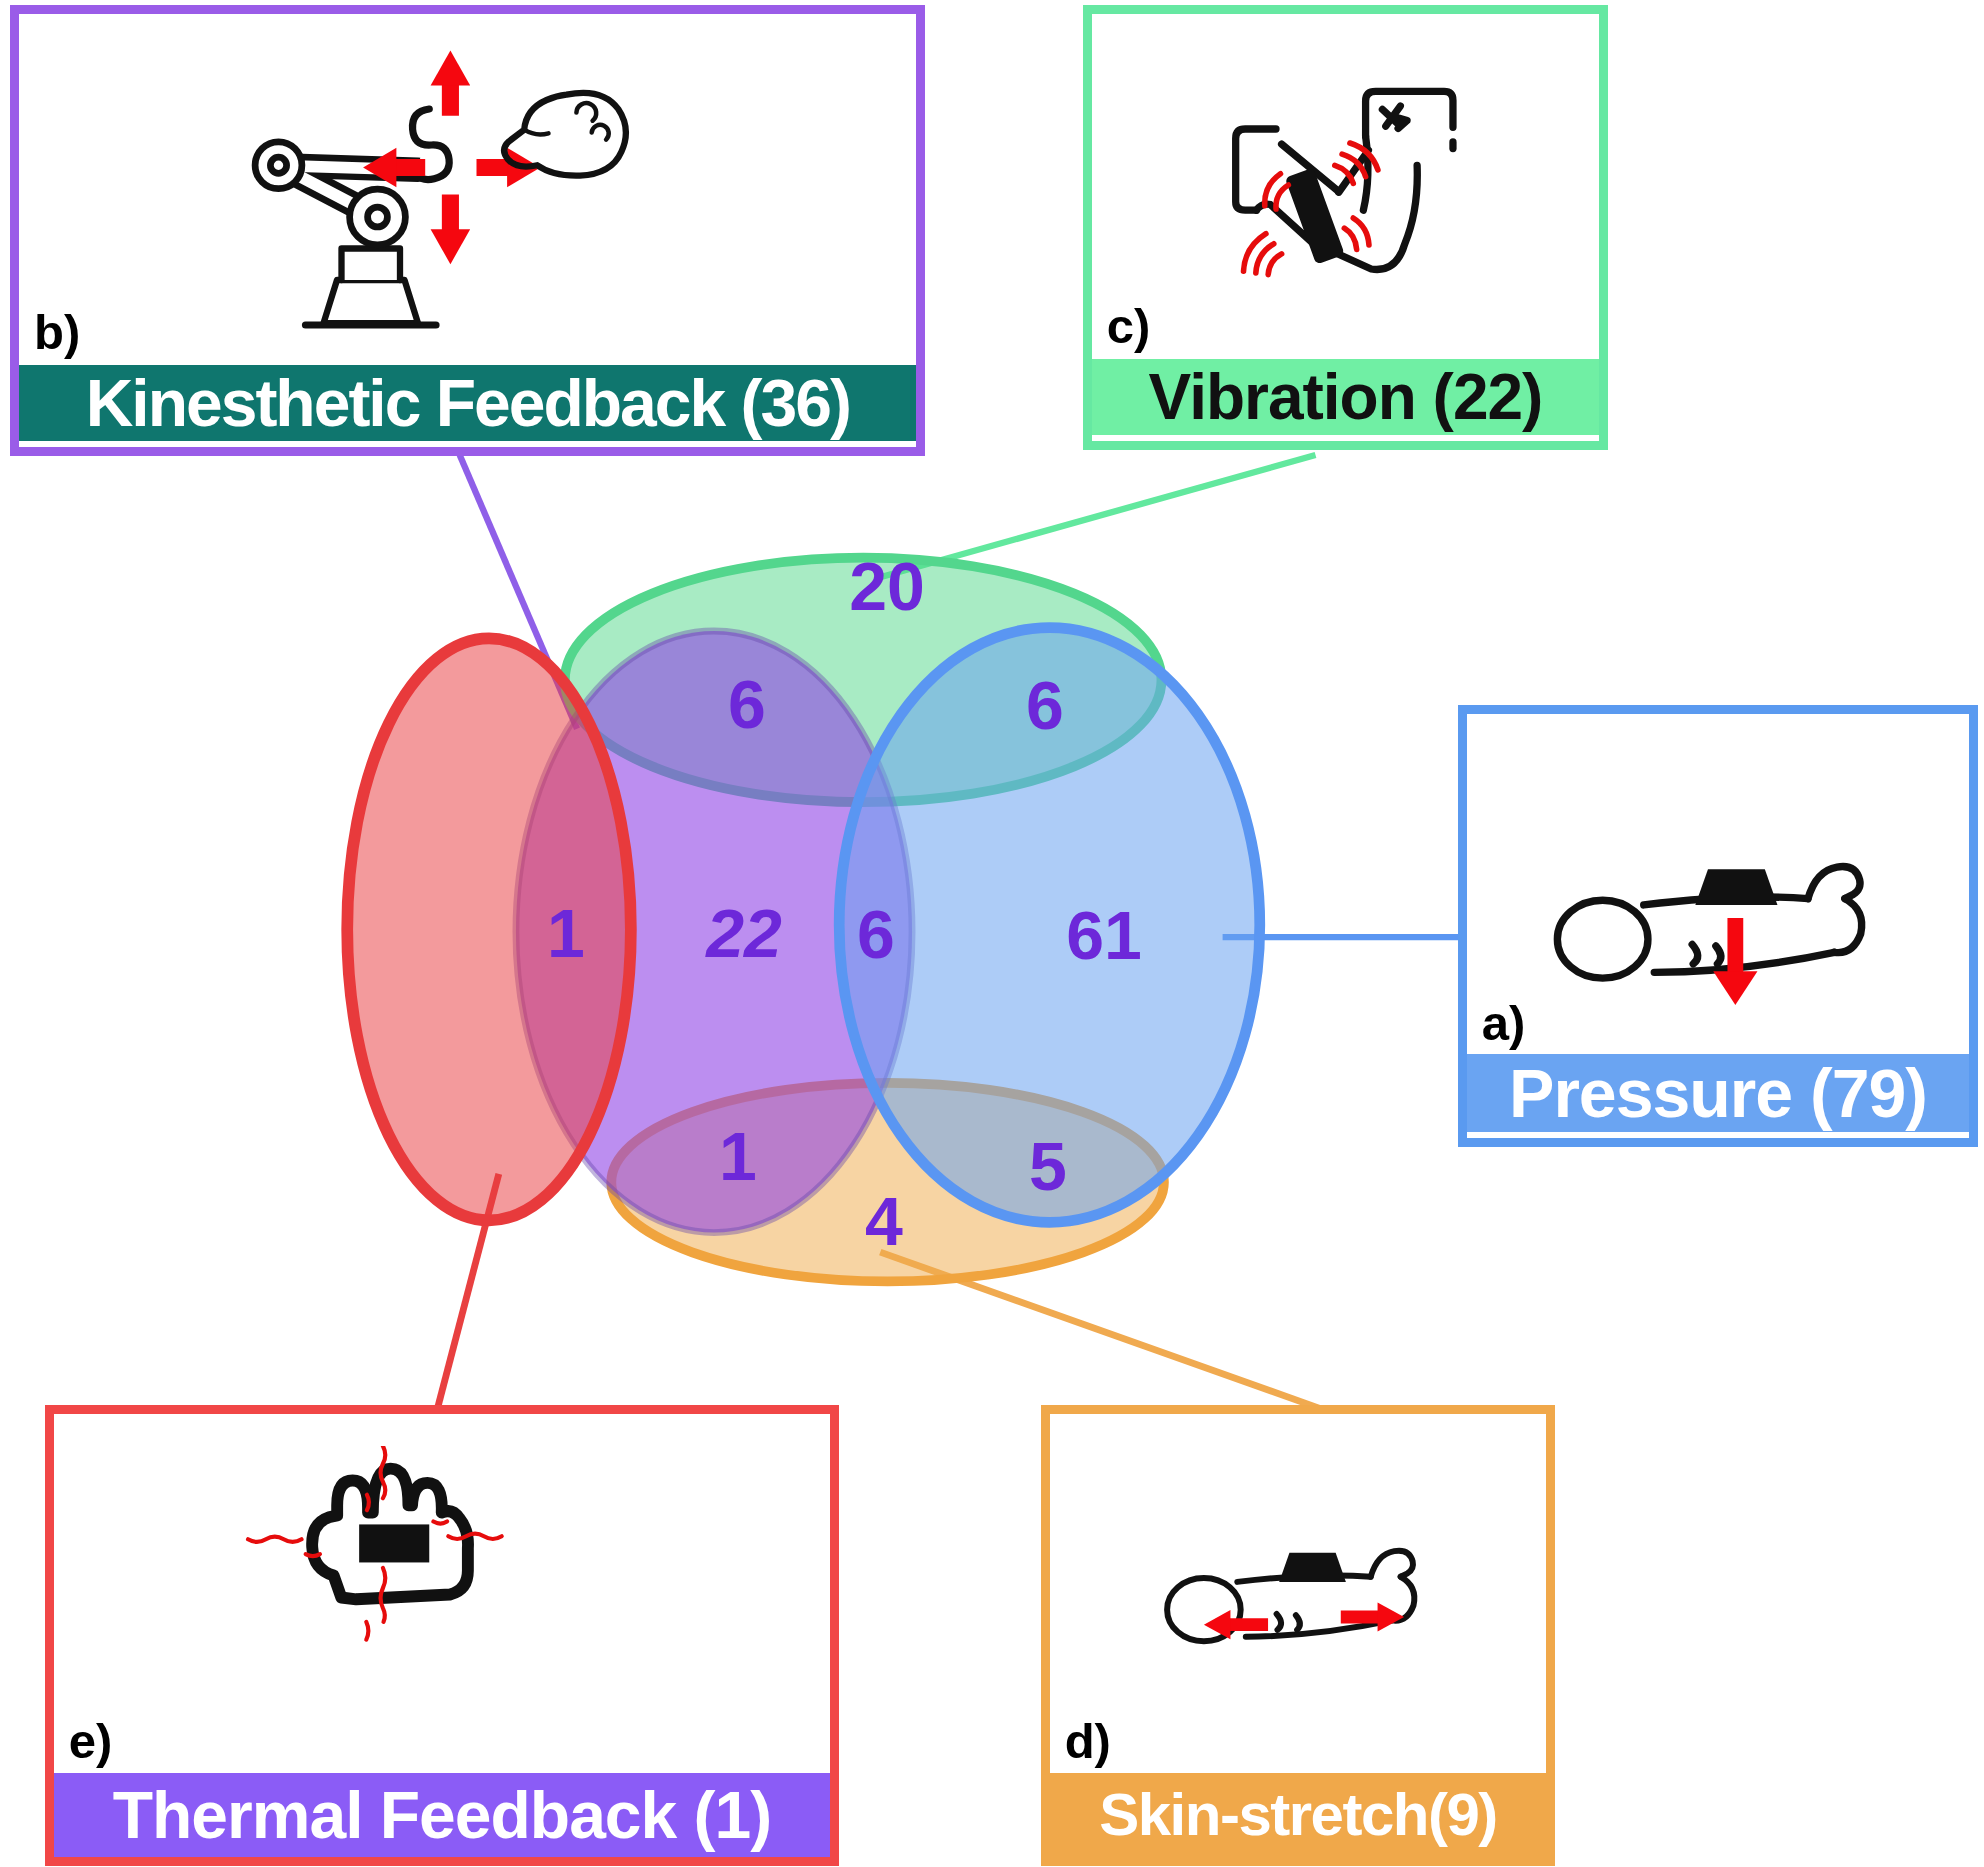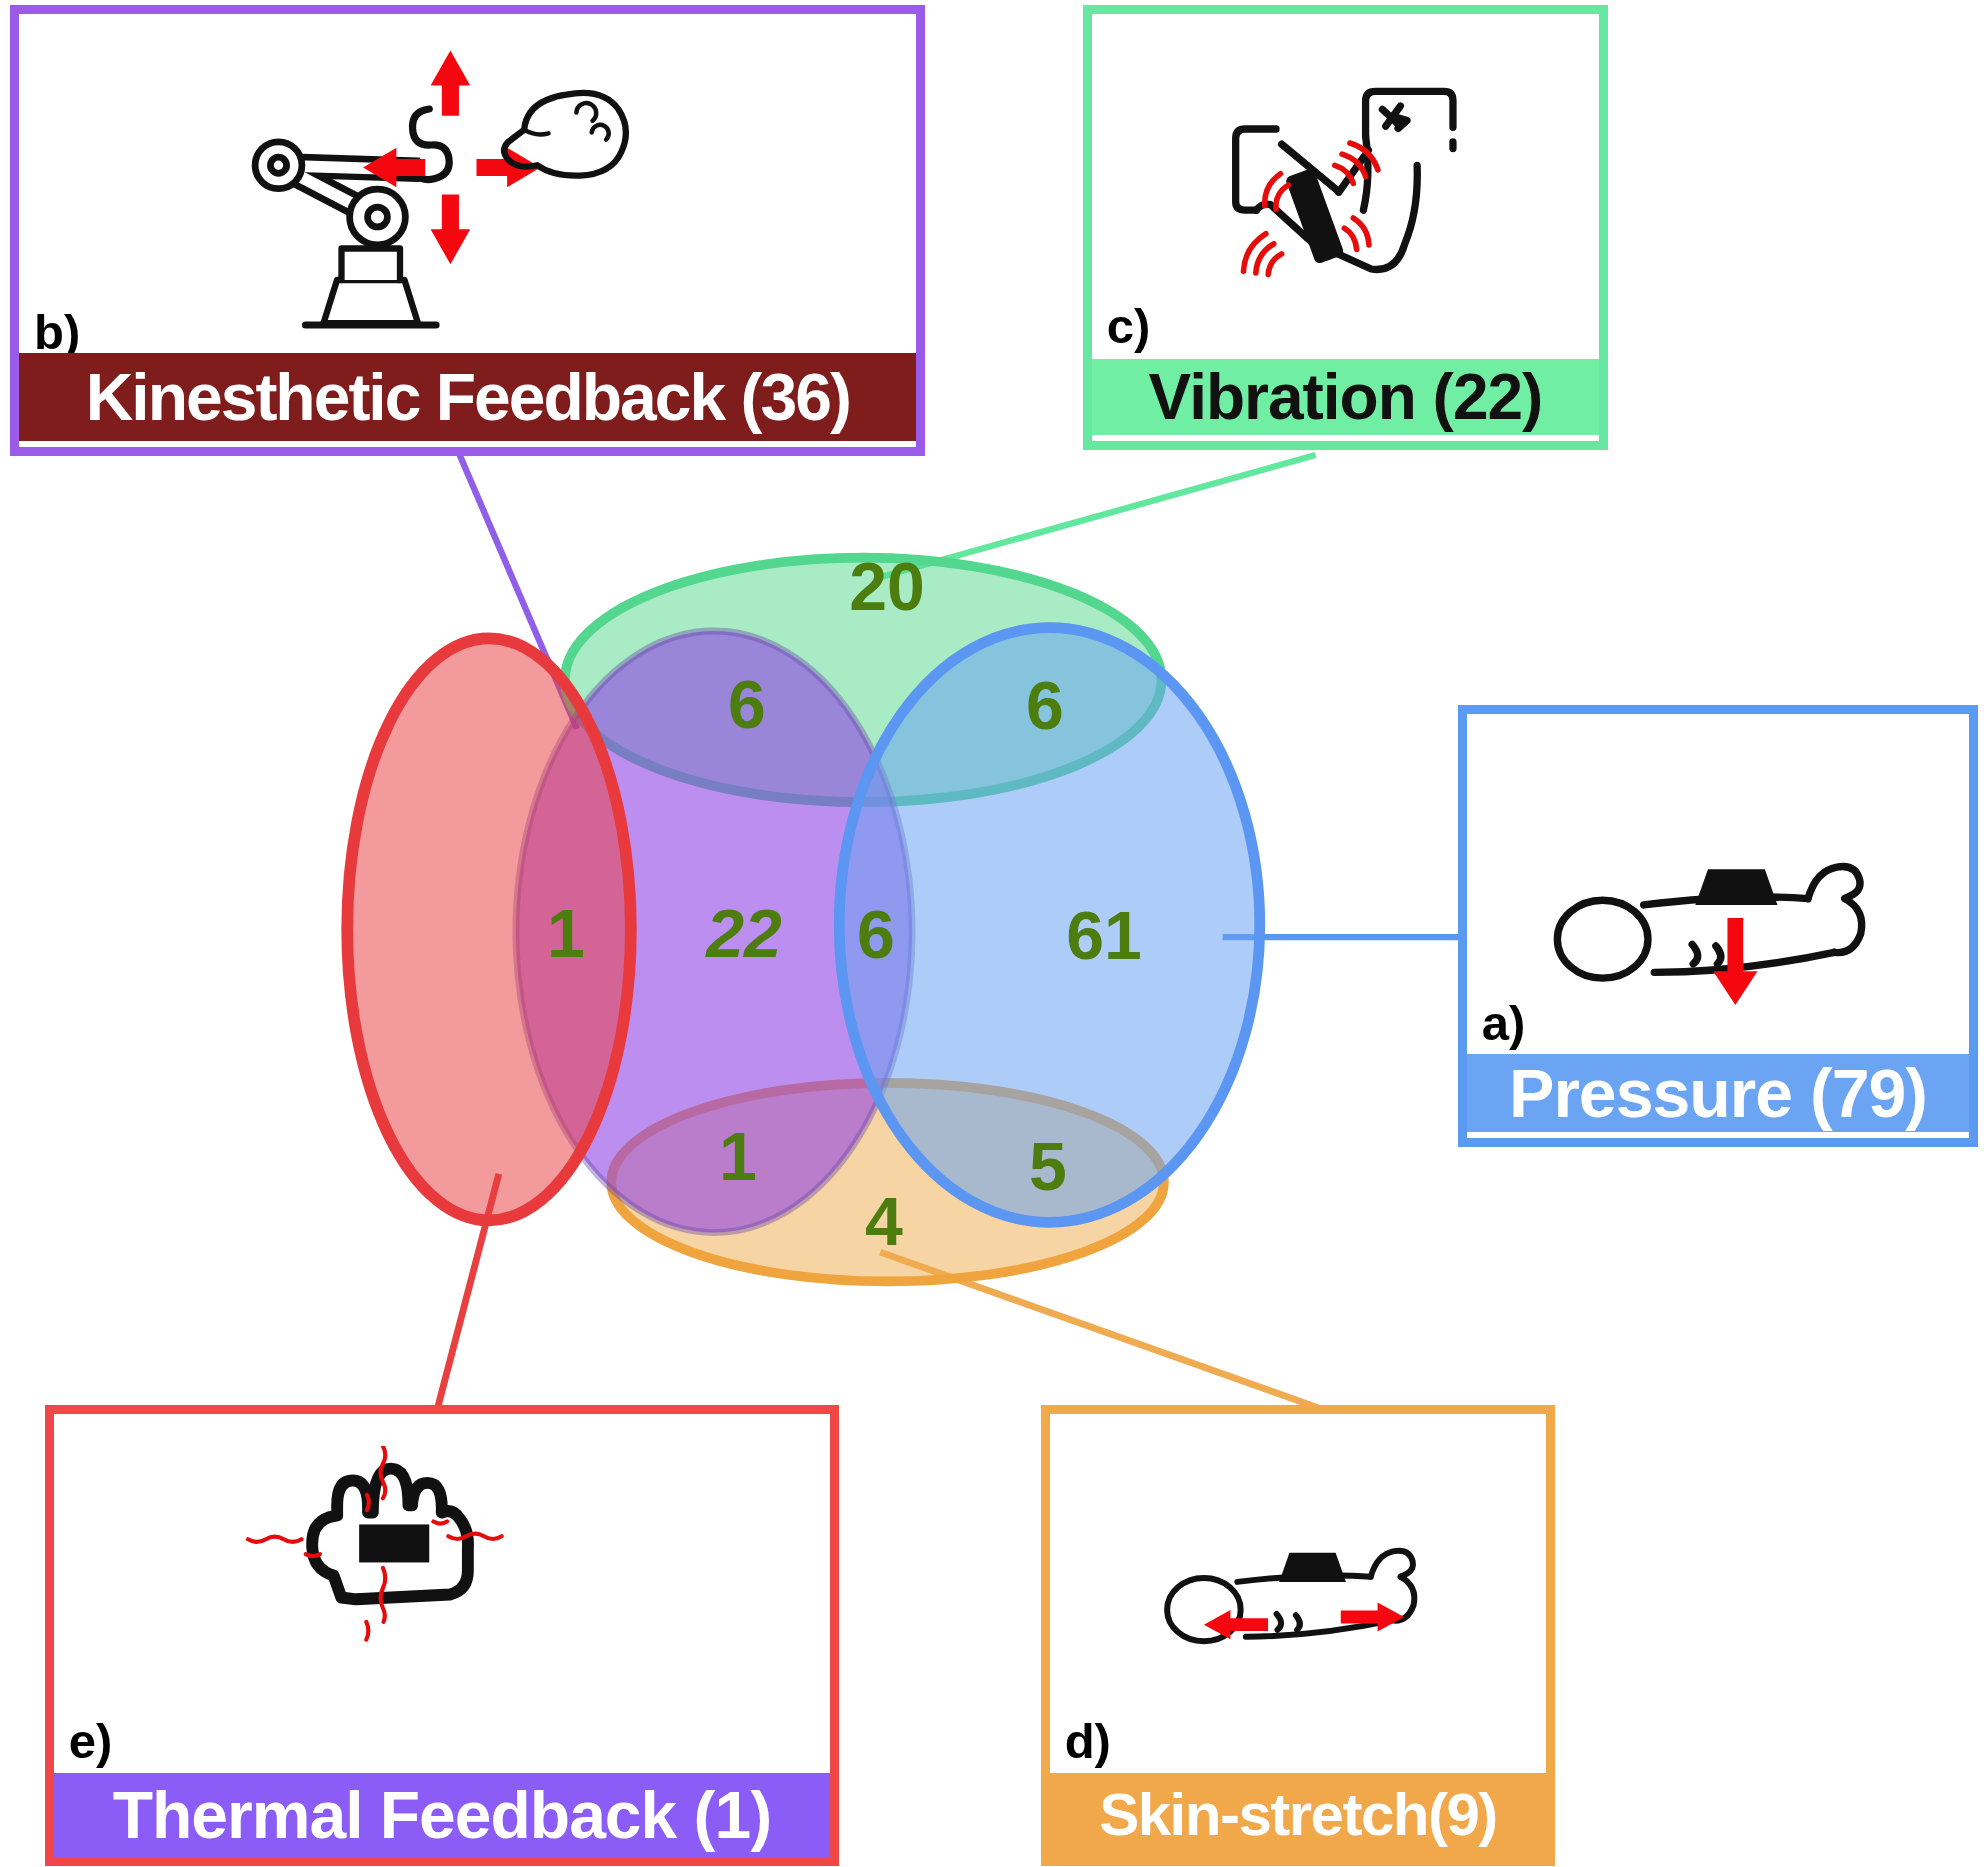--- a/index.html
+++ b/index.html
@@ -5,21 +5,21 @@
   html,body{margin:0;padding:0;background:#ffffff;}
   .canvas{
     position:relative;width:1985px;height:1868px;background:#ffffff;
     font-family:"Liberation Sans",sans-serif;overflow:hidden;
   }
   svg{display:block;}
   .venn-layer{position:absolute;left:0;top:0;}
   
   .vnum{
     position:absolute;transform:translate(-50%,-50%);
-    font-size:68px;font-weight:bold;color:#4d7c0f;line-height:1;
+    font-size:68px;font-weight:bold;color:#6d28d9;line-height:1;
   }
   .vn-vib{left:887px;top:586px;}
   .vn-kinvib{left:747px;top:704px;}
   .vn-vibpre{left:1045px;top:705px;}
   .vn-thekin{left:566px;top:933px;}
   .vn-kin{left:744px;top:933px;font-style:italic;}
   .vn-kinpre{left:876px;top:934px;}
   .vn-pre{left:1104px;top:935px;}
   .vn-kinss{left:738px;top:1156px;}
   .vn-press{left:1048px;top:1166px;}
@@ -28,21 +28,21 @@
   .fbox{position:absolute;background:#fff;box-sizing:border-box;}
   .box-b{left:10.3px;top:4.9px;width:915px;height:451px;border:9.8px solid #9a5ce8;}
   .box-c{left:1083px;top:4.9px;width:525px;height:445px;border:9.8px solid #66e8a2;}
   .box-a{left:1458px;top:705px;width:520px;height:442px;border:9.8px solid #5a9af0;}
   .box-d{left:1041px;top:1405px;width:514px;height:461px;border:9.8px solid #f0a84a;}
   .box-e{left:45px;top:1405px;width:794px;height:461px;border:9.8px solid #f14747;}
   .banner{
     position:absolute;left:0;right:0;display:flex;align-items:center;justify-content:center;
     font-weight:bold;white-space:nowrap;line-height:1;
   }
-  .box-b .banner{bottom:5.9px;height:88px;background:#7f1d1d;color:#fff;font-size:66px;letter-spacing:-2px;}
+  .box-b .banner{bottom:5.9px;height:76px;background:#0f766e;color:#fff;font-size:66px;letter-spacing:-2px;}
   .box-c .banner{bottom:5.9px;height:76px;background:#70efa4;color:#111;font-size:64px;letter-spacing:-1px;}
   .box-a .banner{bottom:5.9px;height:78px;background:#6aa4f2;color:#fff;font-size:68px;letter-spacing:-1px;}
   .box-d .banner{bottom:0;height:84px;background:#f0a84a;color:#fff;font-size:60px;letter-spacing:-1.5px;}
   .box-e .banner{bottom:0;height:84px;background:#8b5cf6;color:#fff;font-size:66px;letter-spacing:-1px;}
   .letter{position:absolute;left:14.7px;font-weight:bold;font-size:49px;color:#000;line-height:1;}
   .box-b .letter,.box-c .letter,.box-a .letter{bottom:90px;}
   .box-d .letter,.box-e .letter{bottom:91px;}
   .iconwrap{position:absolute;left:0;right:0;display:flex;justify-content:center;}
   .box-b .iconwrap{top:23.5px;padding-right:117px;}
   .box-c .iconwrap{top:73px;}

